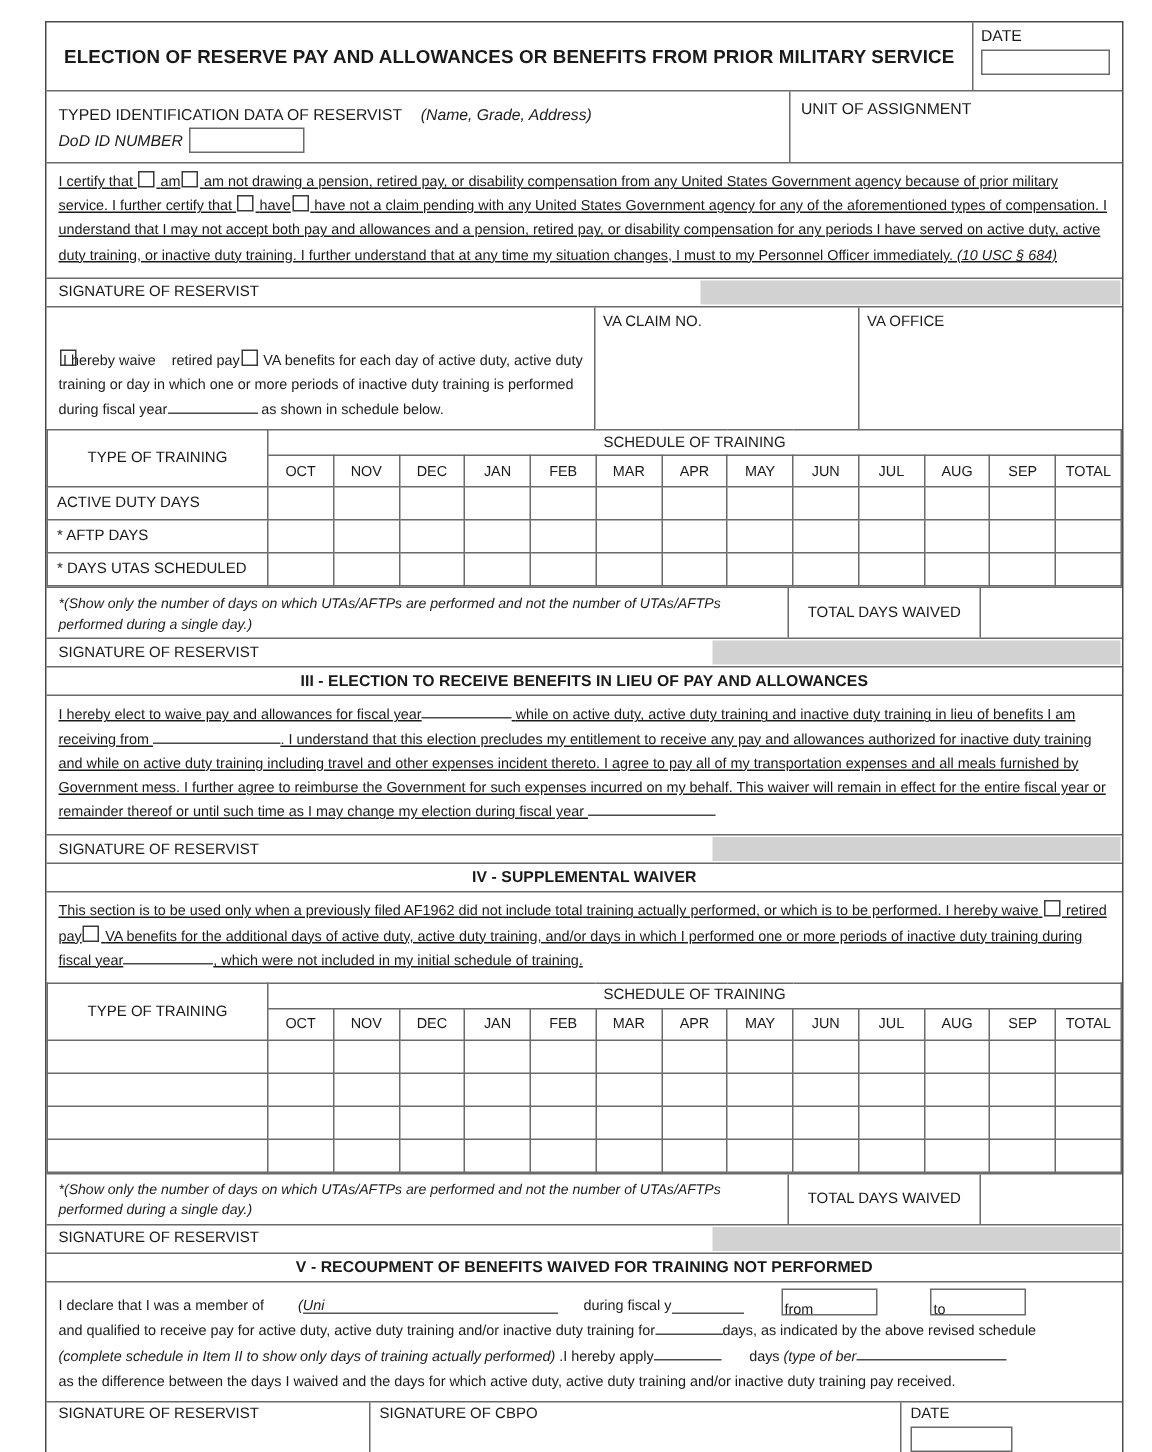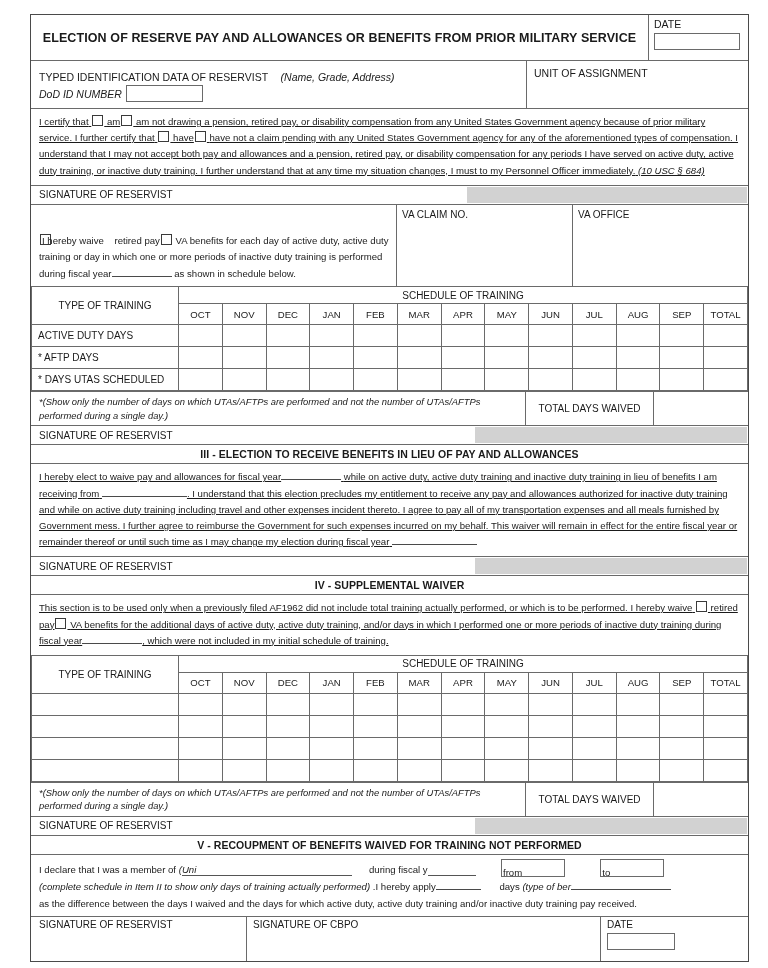--- a/index.html
+++ b/index.html
@@ -476,28 +476,31 @@
     </div>
     <div class="sigrow">
       <div class="sl">SIGNATURE OF RESERVIST</div>
       <div class="sigfield wide"></div>
     </div>
 
     <div class="secbar">V - RECOUPMENT OF BENEFITS WAIVED FOR TRAINING NOT PERFORMED</div>
     <div class="v-body">
       <div style="white-space:nowrap;">
         <span>I declare that I was a member of</span>
-        <span class="ital" style="position:relative;z-index:2;">(Uni</span><span class="fl-unit" style="margin-left:-14px;"></span>
+        <span class="ital" style="position:relative;z-index:2;margin-left:20px;">(Uni</span><span class="fl-unit" style="margin-left:-14px;"></span>
         <span style="margin-left:14px;">during fiscal y</span><span class="fl-fy"></span>
         <span style="display:inline-block;width:20px;"></span>
         <span class="ovl"><span class="boxin"></span><span class="txt">from</span></span>
         <span style="display:inline-block;width:30px;"></span>
         <span class="ovl"><span class="boxin"></span><span class="txt">to</span></span>
       </div>
       <div>
+        <span>and qualified to receive pay for active duty, active duty training and/or inactive duty training for</span><span class="ul u45"></span><span>days, as indicated by the above revised schedule</span>
+      </div>
+      <div>
         <span class="ital">(complete schedule in Item II to show only days of training actually performed)</span>
         <span>.I hereby apply</span><span class="ul u45"></span>
         <span style="display:inline-block;width:16px;"></span><span>days</span>
         <span class="ital">(type of ber</span><span class="ul u100"></span>
       </div>
       <div>as the difference between the days I waived and the days for which active duty, active duty training and/or inactive duty training pay received.</div>
     </div>
 
     <div class="btm-row" style="height:44px;">
       <div class="btm-c1">

